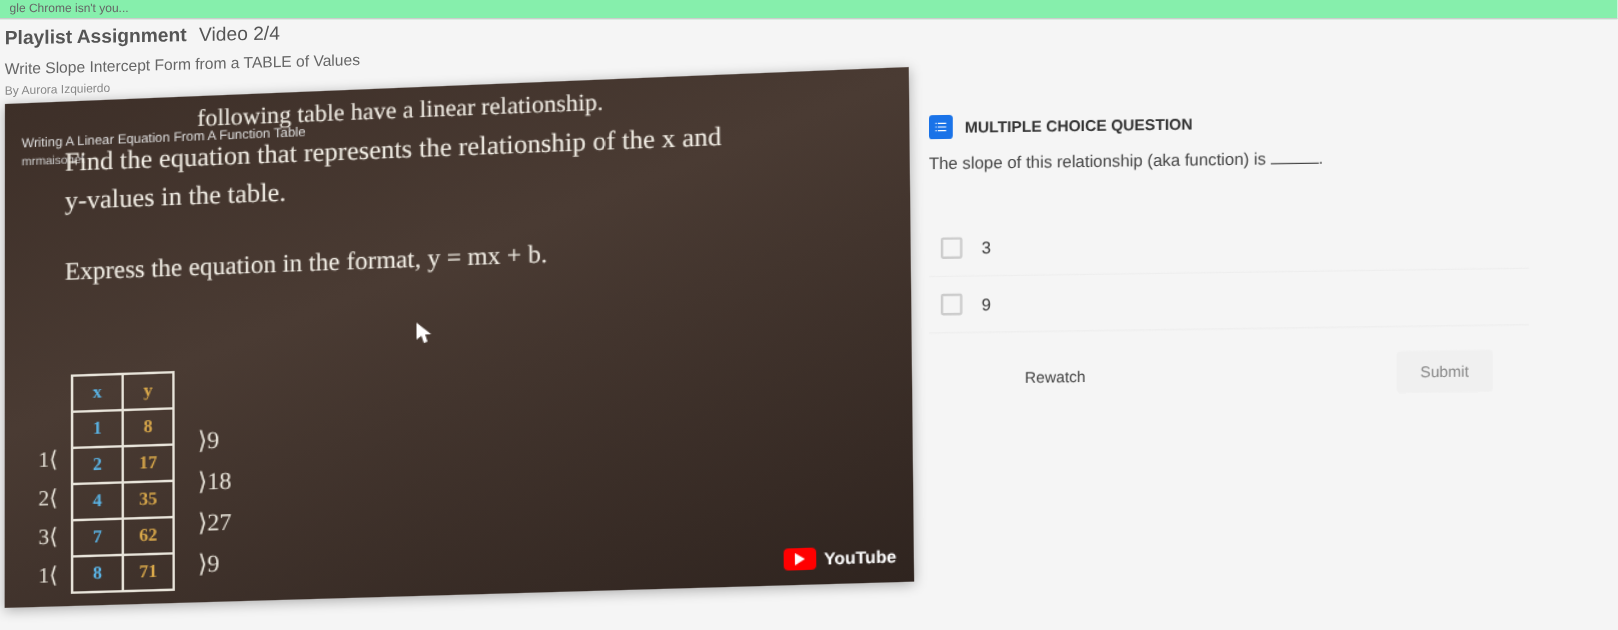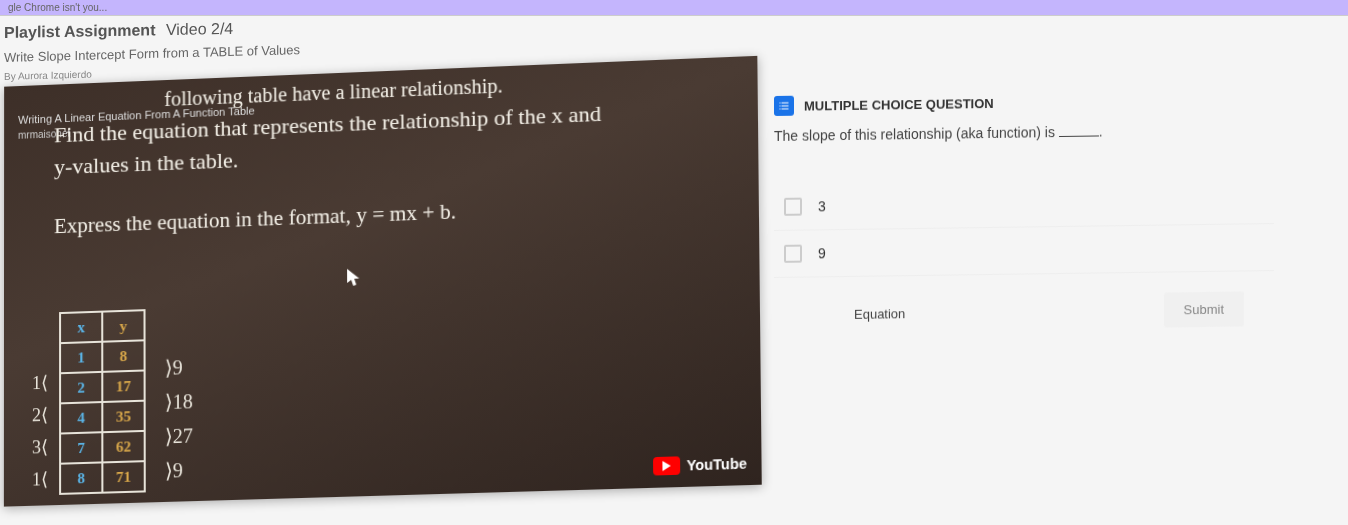--- a/index.html
+++ b/index.html
@@ -5,21 +5,21 @@
   * { box-sizing: border-box; margin: 0; padding: 0; }
   body {
     font-family: Arial, sans-serif;
     background: #f5f5f5;
     width: 1348px;
     height: 525px;
     overflow: hidden;
     position: relative;
   }
   .top-bar {
-    background: #c4b5fd;
+    background: #86efac;
     padding: 2px 8px;
     font-size: 10px;
     color: #666;
     border-bottom: 1px solid #ccc;
   }
   .assignment-header {
     padding: 8px 4px 6px 4px;
     font-size: 16px;
     color: #555;
     transform: skewY(-1deg);
@@ -294,18 +294,18 @@
     <div class="choice">
       <span class="box"></span>
       <span class="lbl">3</span>
     </div>
     <div class="choice">
       <span class="box"></span>
       <span class="lbl">9</span>
     </div>
 
     <div class="actions">
-      <button class="rewatch">Equation</button>
+      <button class="rewatch">Rewatch</button>
       <button class="submit">Submit</button>
     </div>
   </div>
 
 </div>
 
 </body></html>

